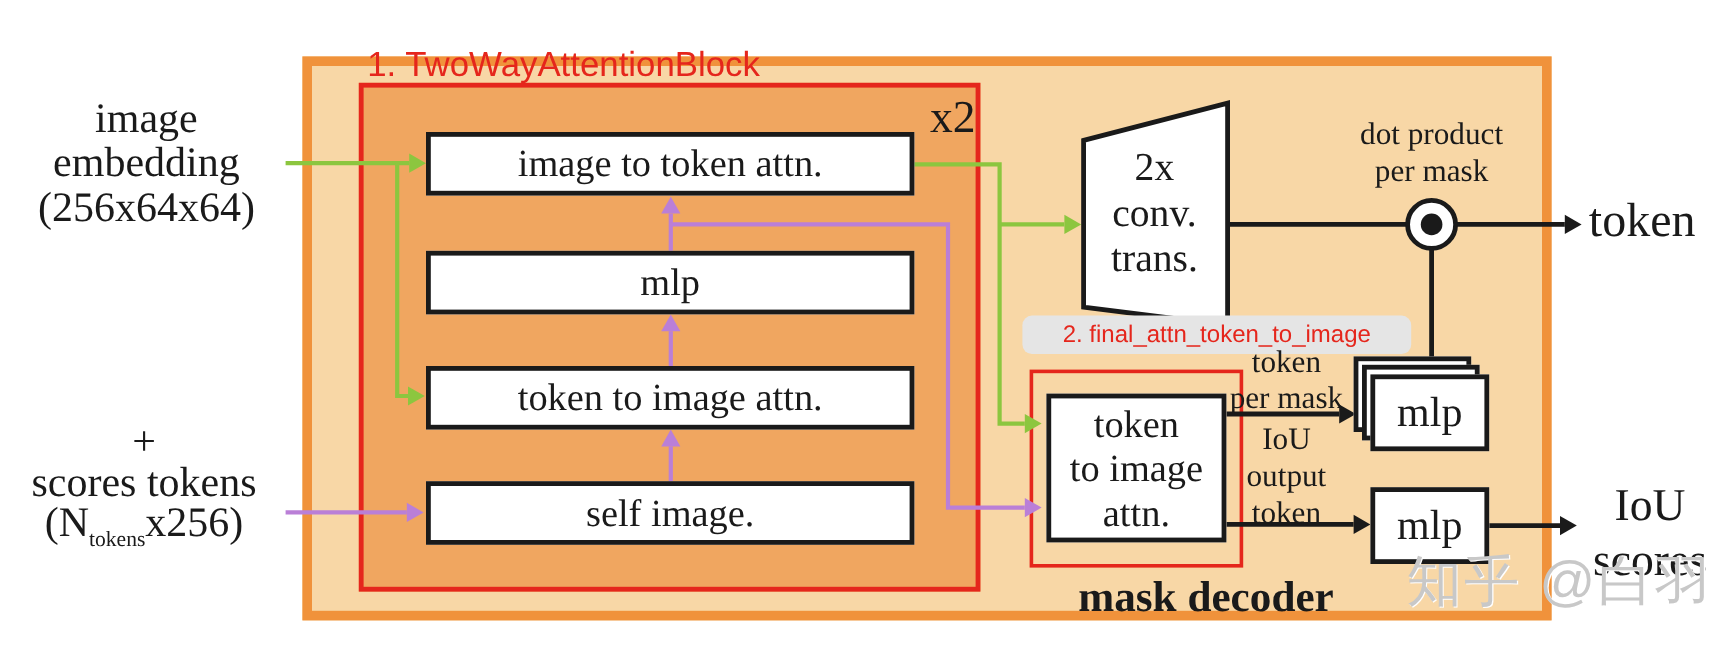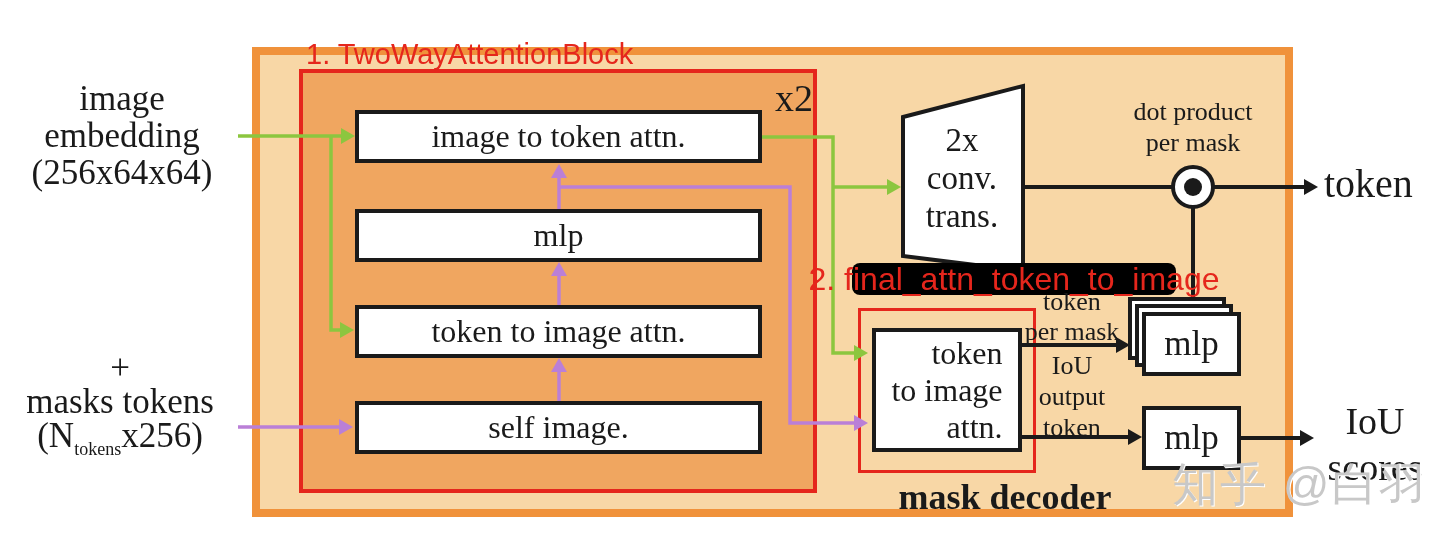--- a/index.html
+++ b/index.html
@@ -7,40 +7,40 @@
     --c-red:#E5261C; --c-green:#8CC63F; --c-purple:#BA7FD7;
     --c-ink:#1A1A1A; --c-wm:#C8C8C8;
   }
   html,body{margin:0;padding:0;background:#fff;}
   #stage{position:relative;width:1440px;height:546px;background:#fff;overflow:hidden;}
   #stage *{box-sizing:border-box;}
   .abs{position:absolute;}
   .sr{font-family:"Liberation Serif","DejaVu Serif",serif;color:var(--c-ink);}
   .ss{font-family:"Liberation Sans","DejaVu Sans",sans-serif;}
   .ctr{text-align:center;}
-  .wbox{background:#fff;border:4px solid var(--c-ink);display:flex;align-items:center;justify-content:center;text-align:right;}
+  .wbox{background:#fff;border:4px solid var(--c-ink);display:flex;align-items:center;justify-content:center;}
 
   #outer{left:252px;top:47px;width:1041px;height:470px;border:8px solid var(--c-orange);background:var(--c-light);z-index:1;}
   #block{left:299px;top:69px;width:518px;height:424px;border:4px solid var(--c-red);background:var(--c-block);z-index:2;}
   #final-red{left:858px;top:308px;width:178px;height:165px;border:3px solid var(--c-red);z-index:2;}
   #wires{left:0;top:0;z-index:3;}
 
   .z5{z-index:5;}
   #lab-img{left:8px;top:80px;width:228px;font-size:35px;line-height:37px;}
   #lab-tok{left:2px;top:351px;width:236px;font-size:35px;line-height:34px;}
   #lab-tok sub{font-size:18px;}
   #label1{left:306px;top:38px;font-size:29px;color:var(--c-red);}
   #x2{left:758px;top:76px;width:55px;font-size:38px;text-align:right;}
   .abox{left:355px;width:407px;height:53px;font-size:32px;}
   #b-i2t{top:110px;} #b-mlp{top:209px;} #b-t2i{top:305px;} #b-self{top:401px;}
   #conv-text{left:901px;top:121px;width:122px;font-size:33px;line-height:38px;}
   #dot-label{left:1103px;top:96px;width:180px;font-size:26px;line-height:31px;}
   #masks{left:1324px;top:160px;font-size:40px;}
-  #label2{left:852px;top:263px;width:324px;height:32px;background:#000000;border-radius:8px;
-          display:flex;align-items:center;justify-content:center;font-size:32px;color:var(--c-red);white-space:nowrap;}
+  #label2{left:852px;top:263px;width:324px;height:32px;background:#e5e5e5;border-radius:8px;
+          display:flex;align-items:center;justify-content:center;font-size:20px;color:var(--c-red);white-space:nowrap;}
   #tpm{left:1016px;top:287px;width:112px;font-size:26px;line-height:30px;}
   #iot{left:1022px;top:350px;width:100px;font-size:26px;line-height:31px;}
   #final-box{left:872px;top:328px;width:150px;height:124px;font-size:32px;line-height:37px;}
   #stack-back{left:1128px;top:297px;width:98px;height:63px;}
   #stack-mid{left:1135px;top:304px;width:98px;height:63px;}
   #stack-front{left:1142px;top:312px;width:99px;height:64px;font-size:35px;}
   #iou-mlp{left:1142px;top:406px;width:99px;height:64px;font-size:35px;}
   #iou-scores{left:1316px;top:398px;width:118px;font-size:38px;line-height:46px;}
   #decoder{left:884px;top:476px;width:242px;font-size:36px;font-weight:bold;}
   #wm{left:1172px;top:454px;font-size:46px;color:var(--c-wm);letter-spacing:2px;
@@ -103,21 +103,21 @@
   </svg>
 
   <div id="lab-img" class="abs sr ctr z5">
     <div>image</div>
     <div>embedding</div>
     <div>(256x64x64)</div>
   </div>
 
   <div id="lab-tok" class="abs sr ctr z5">
     <div>+</div>
-    <div>masks tokens</div>
+    <div>scores tokens</div>
     <div><span>(N</span><sub>tokens</sub><span>x256)</span></div>
   </div>
 
   <div id="label1" class="abs ss z5">1. TwoWayAttentionBlock</div>
 
   <div id="x2" class="abs sr z5">x2</div>
 
   <div id="b-i2t" class="abs abox wbox sr z5">image to token attn.</div>
   <div id="b-mlp" class="abs abox wbox sr z5">mlp</div>
   <div id="b-t2i" class="abs abox wbox sr z5">token to image attn.</div>

